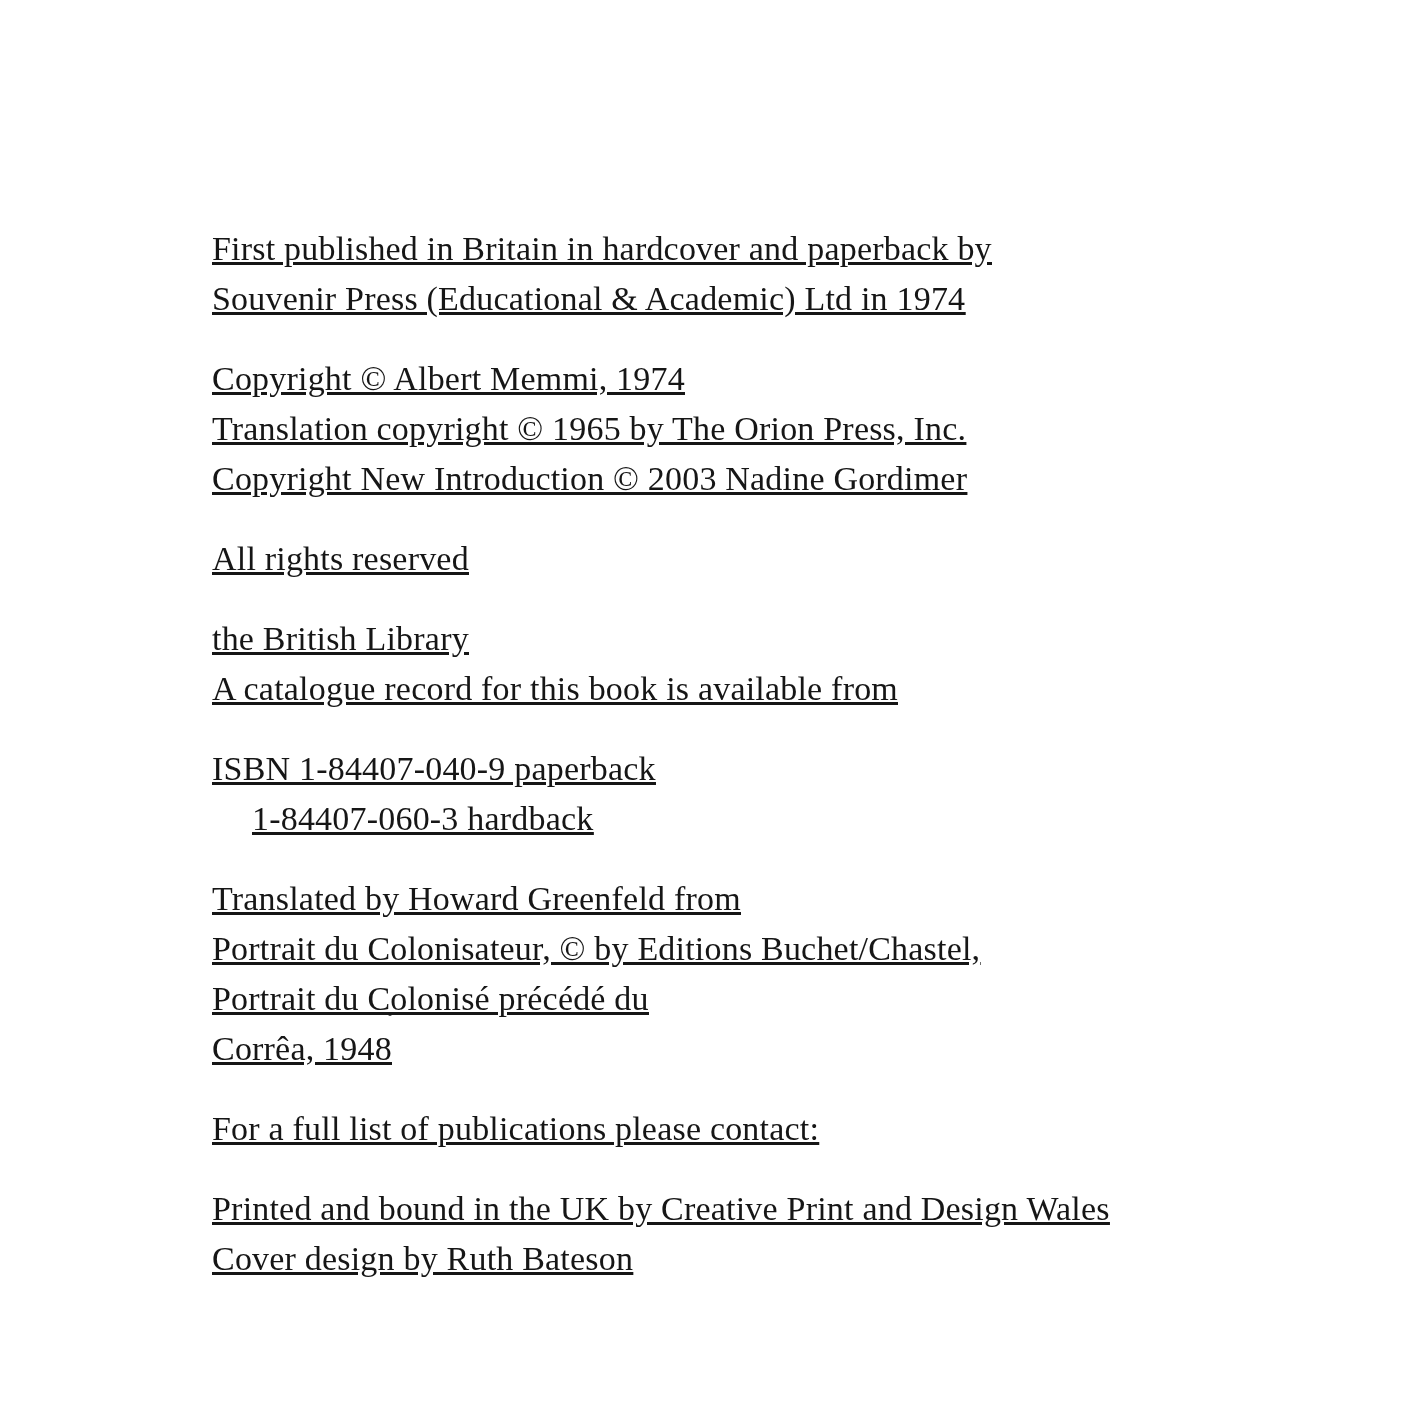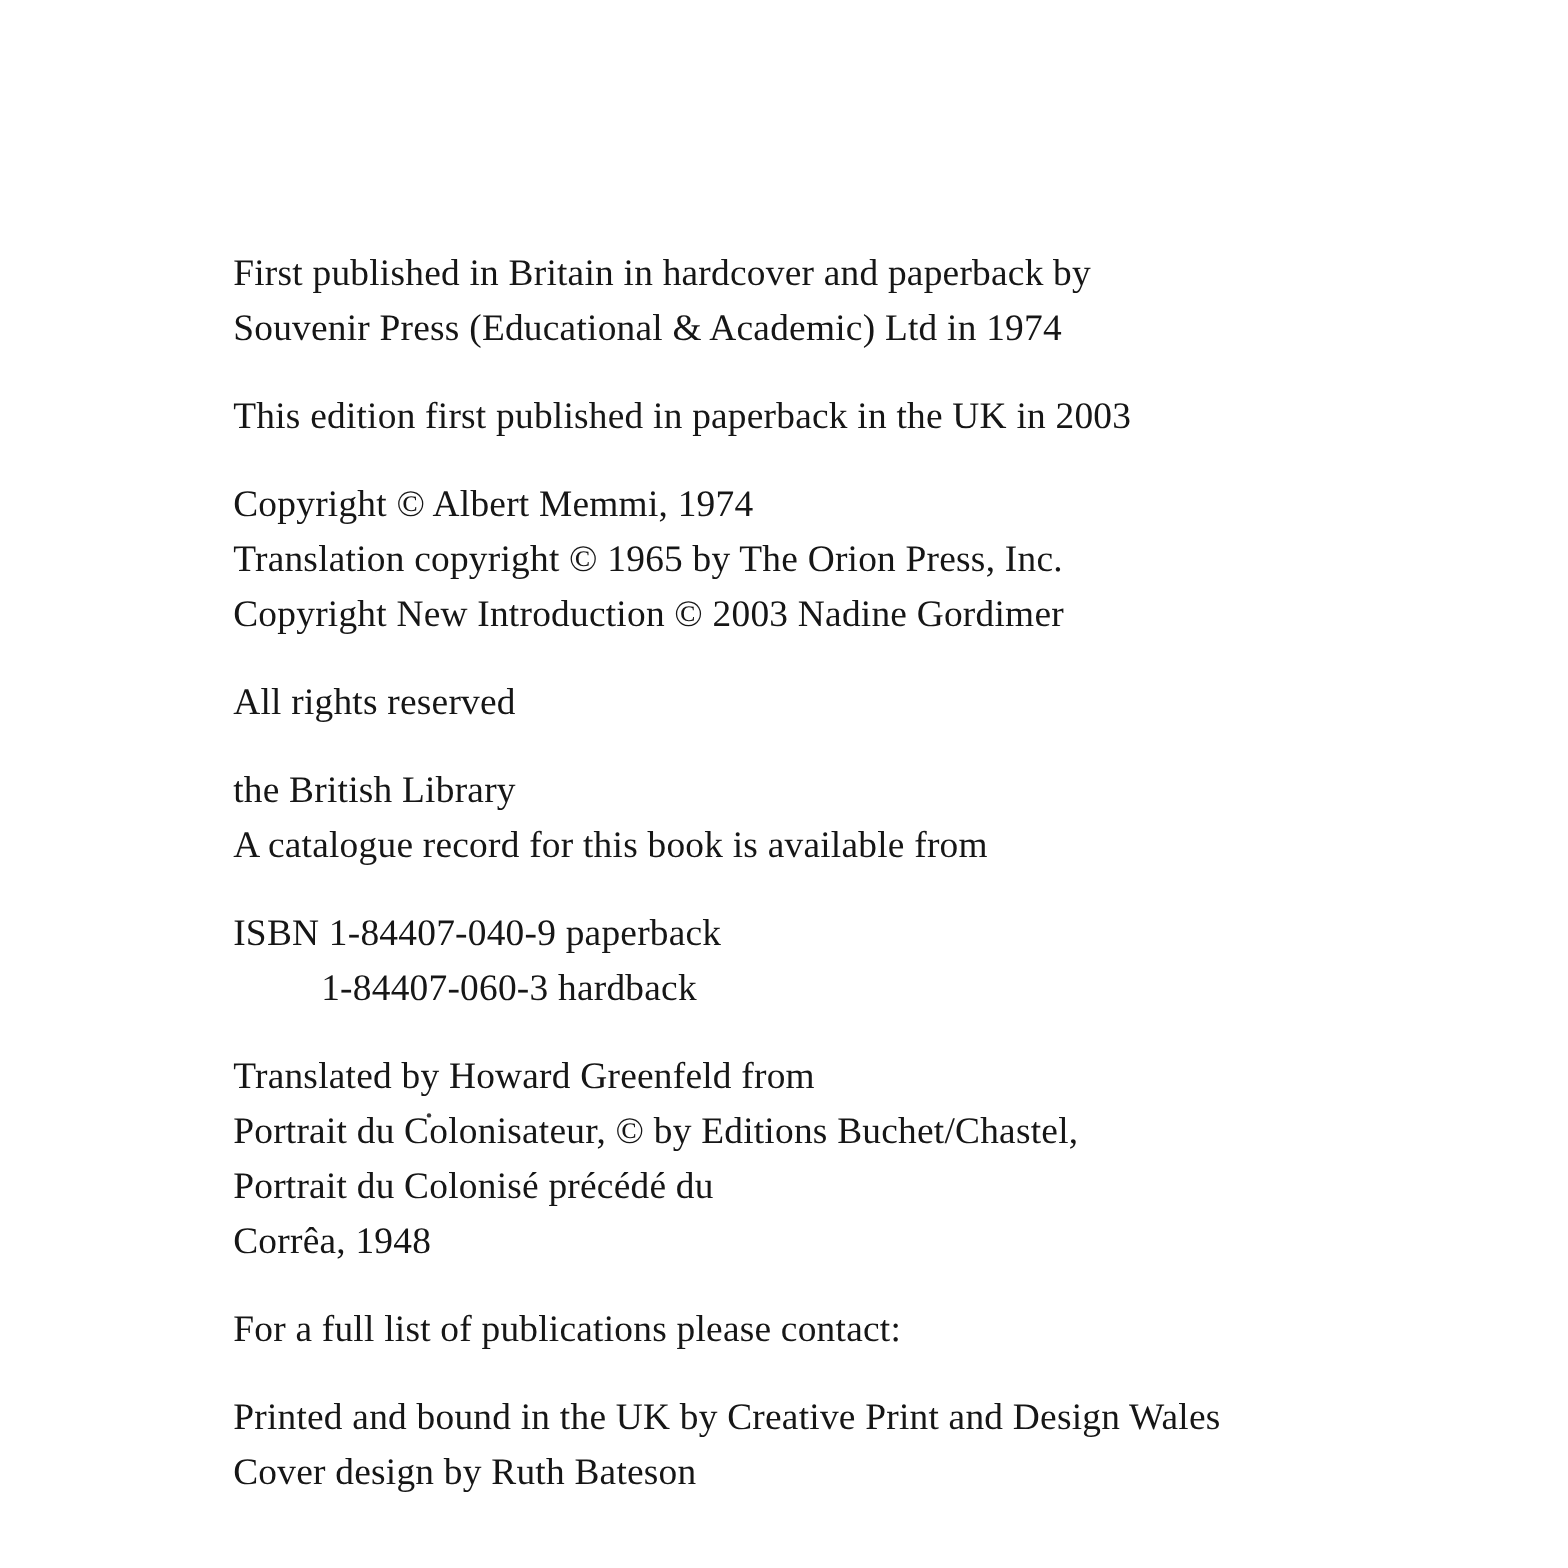--- a/index.html
+++ b/index.html
@@ -1,16 +1,16 @@
 <!DOCTYPE html>
 <html style="--text-color: #161616; --bg-color: #ffffff;"><head>
 <meta charset="utf-8">
 <style>
   :root { --text-color: #161616; --bg-color: #ffffff; }
-  * { margin: 0; padding: 0; box-sizing: border-box; }
+  * { margin: 0; padding: 0; box-sizing: border-box; text-decoration: underline; }
   html, body {
     width: 1425px; height: 1425px;
     background: var(--bg-color);
     overflow: hidden;
   }
   .page {
     position: relative;
     width: 1425px; height: 1425px;
     background: var(--bg-color);
     font-family: "Liberation Serif", "DejaVu Serif", serif;
@@ -26,21 +26,21 @@
     margin: 0 0 30px 0;
   }
   .line {
     display: block;
     font-size: 34px;
     line-height: 50px;
     white-space: nowrap;
     letter-spacing: 0.2px;
   }
   .indent-isbn {
-    margin-left: 80px;
+    margin-left: 40px;
   }
   .speck {
     position: absolute;
     left: 388px; top: 1012px;
     width: 4px; height: 4px;
     border-radius: 50%;
     background: #3a3a3a;
   }
 </style>
 </head>
@@ -49,21 +49,20 @@
 <div class="page">
   <div class="speck"></div>
   <div class="textblock">
 
     <p class="para">
       <span class="line">First published in Britain in hardcover and paperback by</span>
       <span class="line">Souvenir Press (Educational &amp; Academic) Ltd in 1974</span>
     </p>
 
     <p class="para">
-      <span class="line">This edition first published in paperback in the UK in 2003</span>
     </p>
 
     <p class="para">
       <span class="line">Copyright © Albert Memmi, 1974</span>
       <span class="line">Translation copyright © 1965 by The Orion Press, Inc.</span>
       <span class="line">Copyright New Introduction © 2003 Nadine Gordimer</span>
     </p>
 
     <p class="para">
       <span class="line">All rights reserved</span>

